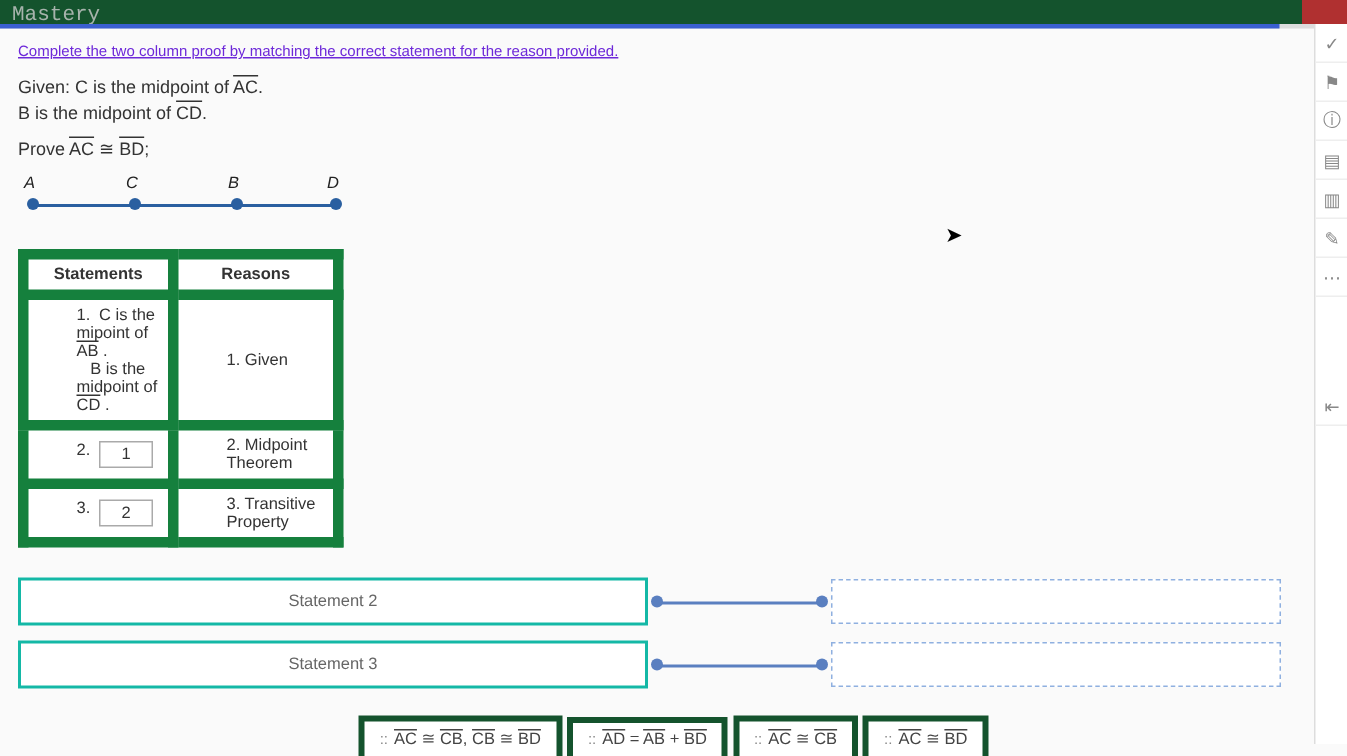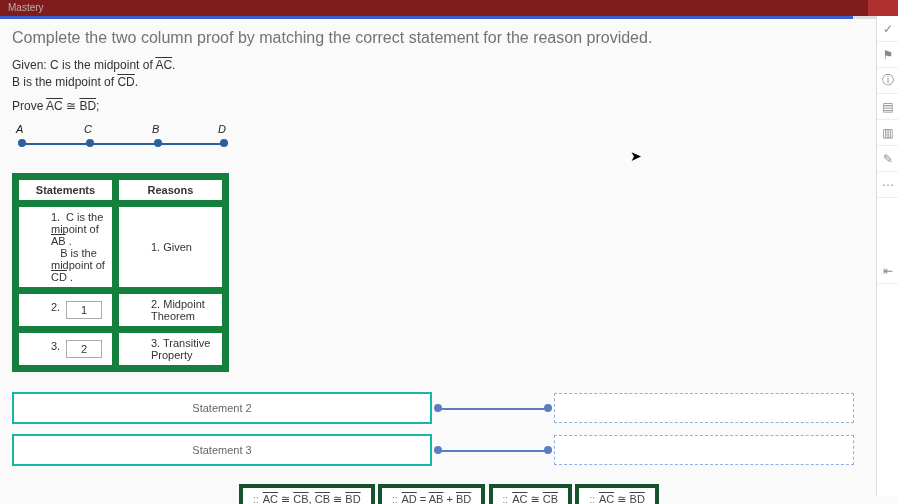--- a/index.html
+++ b/index.html
@@ -1,22 +1,22 @@
 <!DOCTYPE html>
 <html><head>
   <meta charset="utf-8">
   <style>
     * { box-sizing: border-box; margin: 0; padding: 0; }
     body { font-family: Arial, sans-serif; font-size: 12px; color: #333; background: #f5f5f5; width: 898px; height: 504px; overflow: hidden; position: relative; }
-    .topbar { background: #7f1d1d; height: 16px; color: #ccc; font-size: 10px; padding: 2px 8px; }
+    .topbar { background: #14532d; height: 16px; color: #ccc; font-size: 14px; padding: 2px 8px; font-family: Liberation Mono, monospace; }
     .topbar span { opacity: 0.8; }
     .bluebar-bg { height: 3px; background: #ddd; width: 100%; position: relative; }
     .bluebar-bg .fill { position: absolute; left: 0; top: 0; height: 100%; background: #3a5fd0; width: 95%; }
     .main { padding: 10px 12px; background: #fafafa; }
-    .instr { font-size: 16px; margin-bottom: 10px; color: #737373; }
+    .instr { font-size: 10px; margin-bottom: 10px; color: #6d28d9; text-decoration: underline; }
     .given { font-size: 12px; line-height: 1.4; margin-bottom: 8px; }
     .overline { text-decoration: overline; }
     .prove { font-size: 12px; margin-bottom: 12px; }
     .diagram { margin: 8px 0 18px 0; position: relative; height: 30px; width: 220px; }
     .diagram .line { position: absolute; top: 18px; left: 8px; width: 204px; height: 2px; background: #2a5fa0; }
     .diagram .pt { position: absolute; top: 14px; width: 8px; height: 8px; background: #2a5fa0; border-radius: 50%; }
     .diagram .lbl { position: absolute; top: -2px; font-size: 11px; font-style: italic; color: #222; }
     .proof-table { border-collapse: collapse; margin-bottom: 20px; }
     .proof-table th, .proof-table td { border: 7px solid #15803d; padding: 4px 6px; font-size: 11px; vertical-align: middle; }
     .proof-table th { font-weight: bold; background: #fff; text-align: center; }

